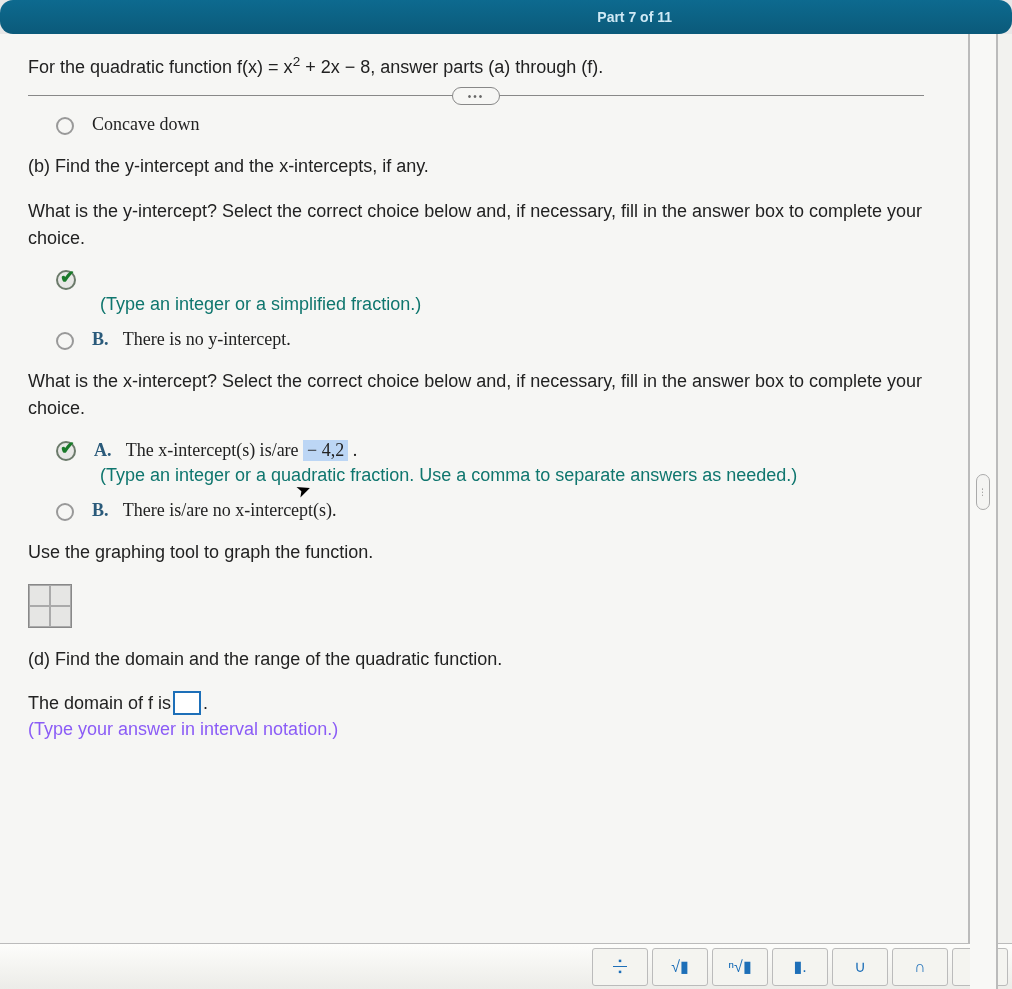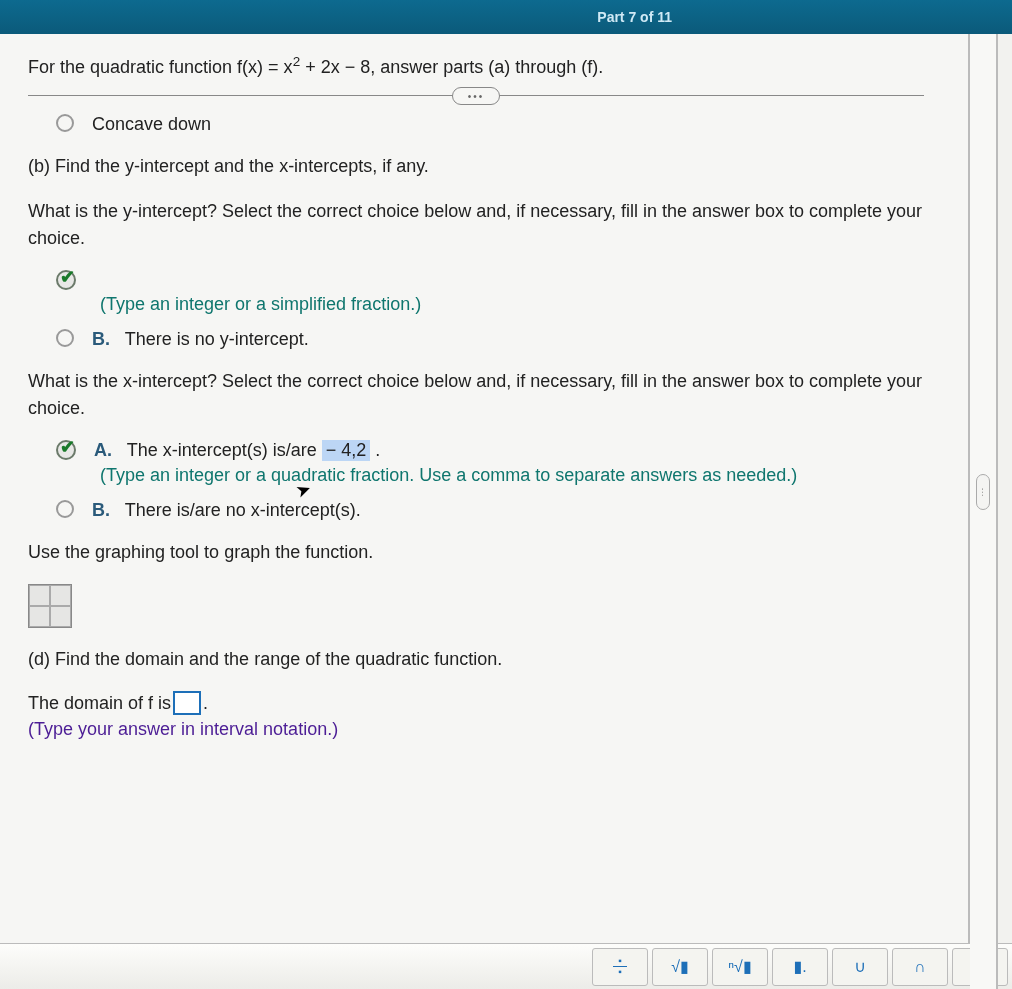--- a/index.html
+++ b/index.html
@@ -15,20 +15,21 @@
   .topbar {
     height: 34px;
     background: linear-gradient(180deg,#0d6a8f 0%,#0b5a7a 100%);
     color: #cfe9f5;
     display: flex;
     align-items: center;
     justify-content: flex-end;
     padding-right: 340px;
     font-size: 14px;
     font-weight: 600;
+    border-radius: 13px;
   }
   .page {
     display: flex;
     height: calc(989px - 34px);
   }
   .content {
     flex: 1;
     background: #f6f6f4;
     padding: 18px 44px 0 28px;
     border-right: 2px solid #bbb;
@@ -67,38 +68,38 @@
     top: -9px;
     transform: translateX(-50%);
     width: 48px;
     height: 18px;
     border: 1px solid #888;
     border-radius: 9px;
     background: #f6f6f4;
     display:flex;align-items:center;justify-content:center;
     font-size:10px;color:#666;letter-spacing:2px;
   }
-  .radio-row { display:flex; align-items:flex-start; gap:18px; margin: 0 0 18px 28px;}
+  .radio-row { display:flex; align-items:flex-end; gap:18px; margin: 0 0 18px 28px; font-family: Liberation Serif, serif;}
   .radio-empty {
     width:18px;height:18px;border:2px solid #999;border-radius:50%;
     flex-shrink:0;
   }
   .radio-filled {
     width:20px;height:20px;border:2px solid #6b7a6a;border-radius:50%;
     background:#e8e8e6;position:relative;flex-shrink:0;
   }
   .radio-filled.checked::after{
     content:"✔";position:absolute;left:2px;top:-6px;color:#1a7a2a;font-size:18px;font-weight:bold;
   }
   .para { margin: 0 0 18px 0; line-height:1.5;}
   .opt-label { font-weight:600; color:#2a5a7a; margin-right:10px;}
   .answer-box {
     background:#bcd6f5;padding:0 4px;display:inline-block;
   }
-  .hint { color:#4c1d95; }
+  .hint { color:#8b5cf6; }
   .sub-hint { color:#0f766e; margin-left:72px; margin-top:-14px; margin-bottom:14px;}
   .graph-tool {
     width:44px;height:44px;border:1px solid #888;background:#e6e6e4;
     display:grid;grid-template-columns:1fr 1fr;grid-template-rows:1fr 1fr;
     margin:6px 0 18px 0;
   }
   .graph-tool div{border:1px solid #aaa;}
   .domainline{display:flex;align-items:center;gap:2px;margin-bottom:4px;}
   .inputbox{
     width:28px;height:24px;border:2px solid #1d6fb8;background:#fff;

